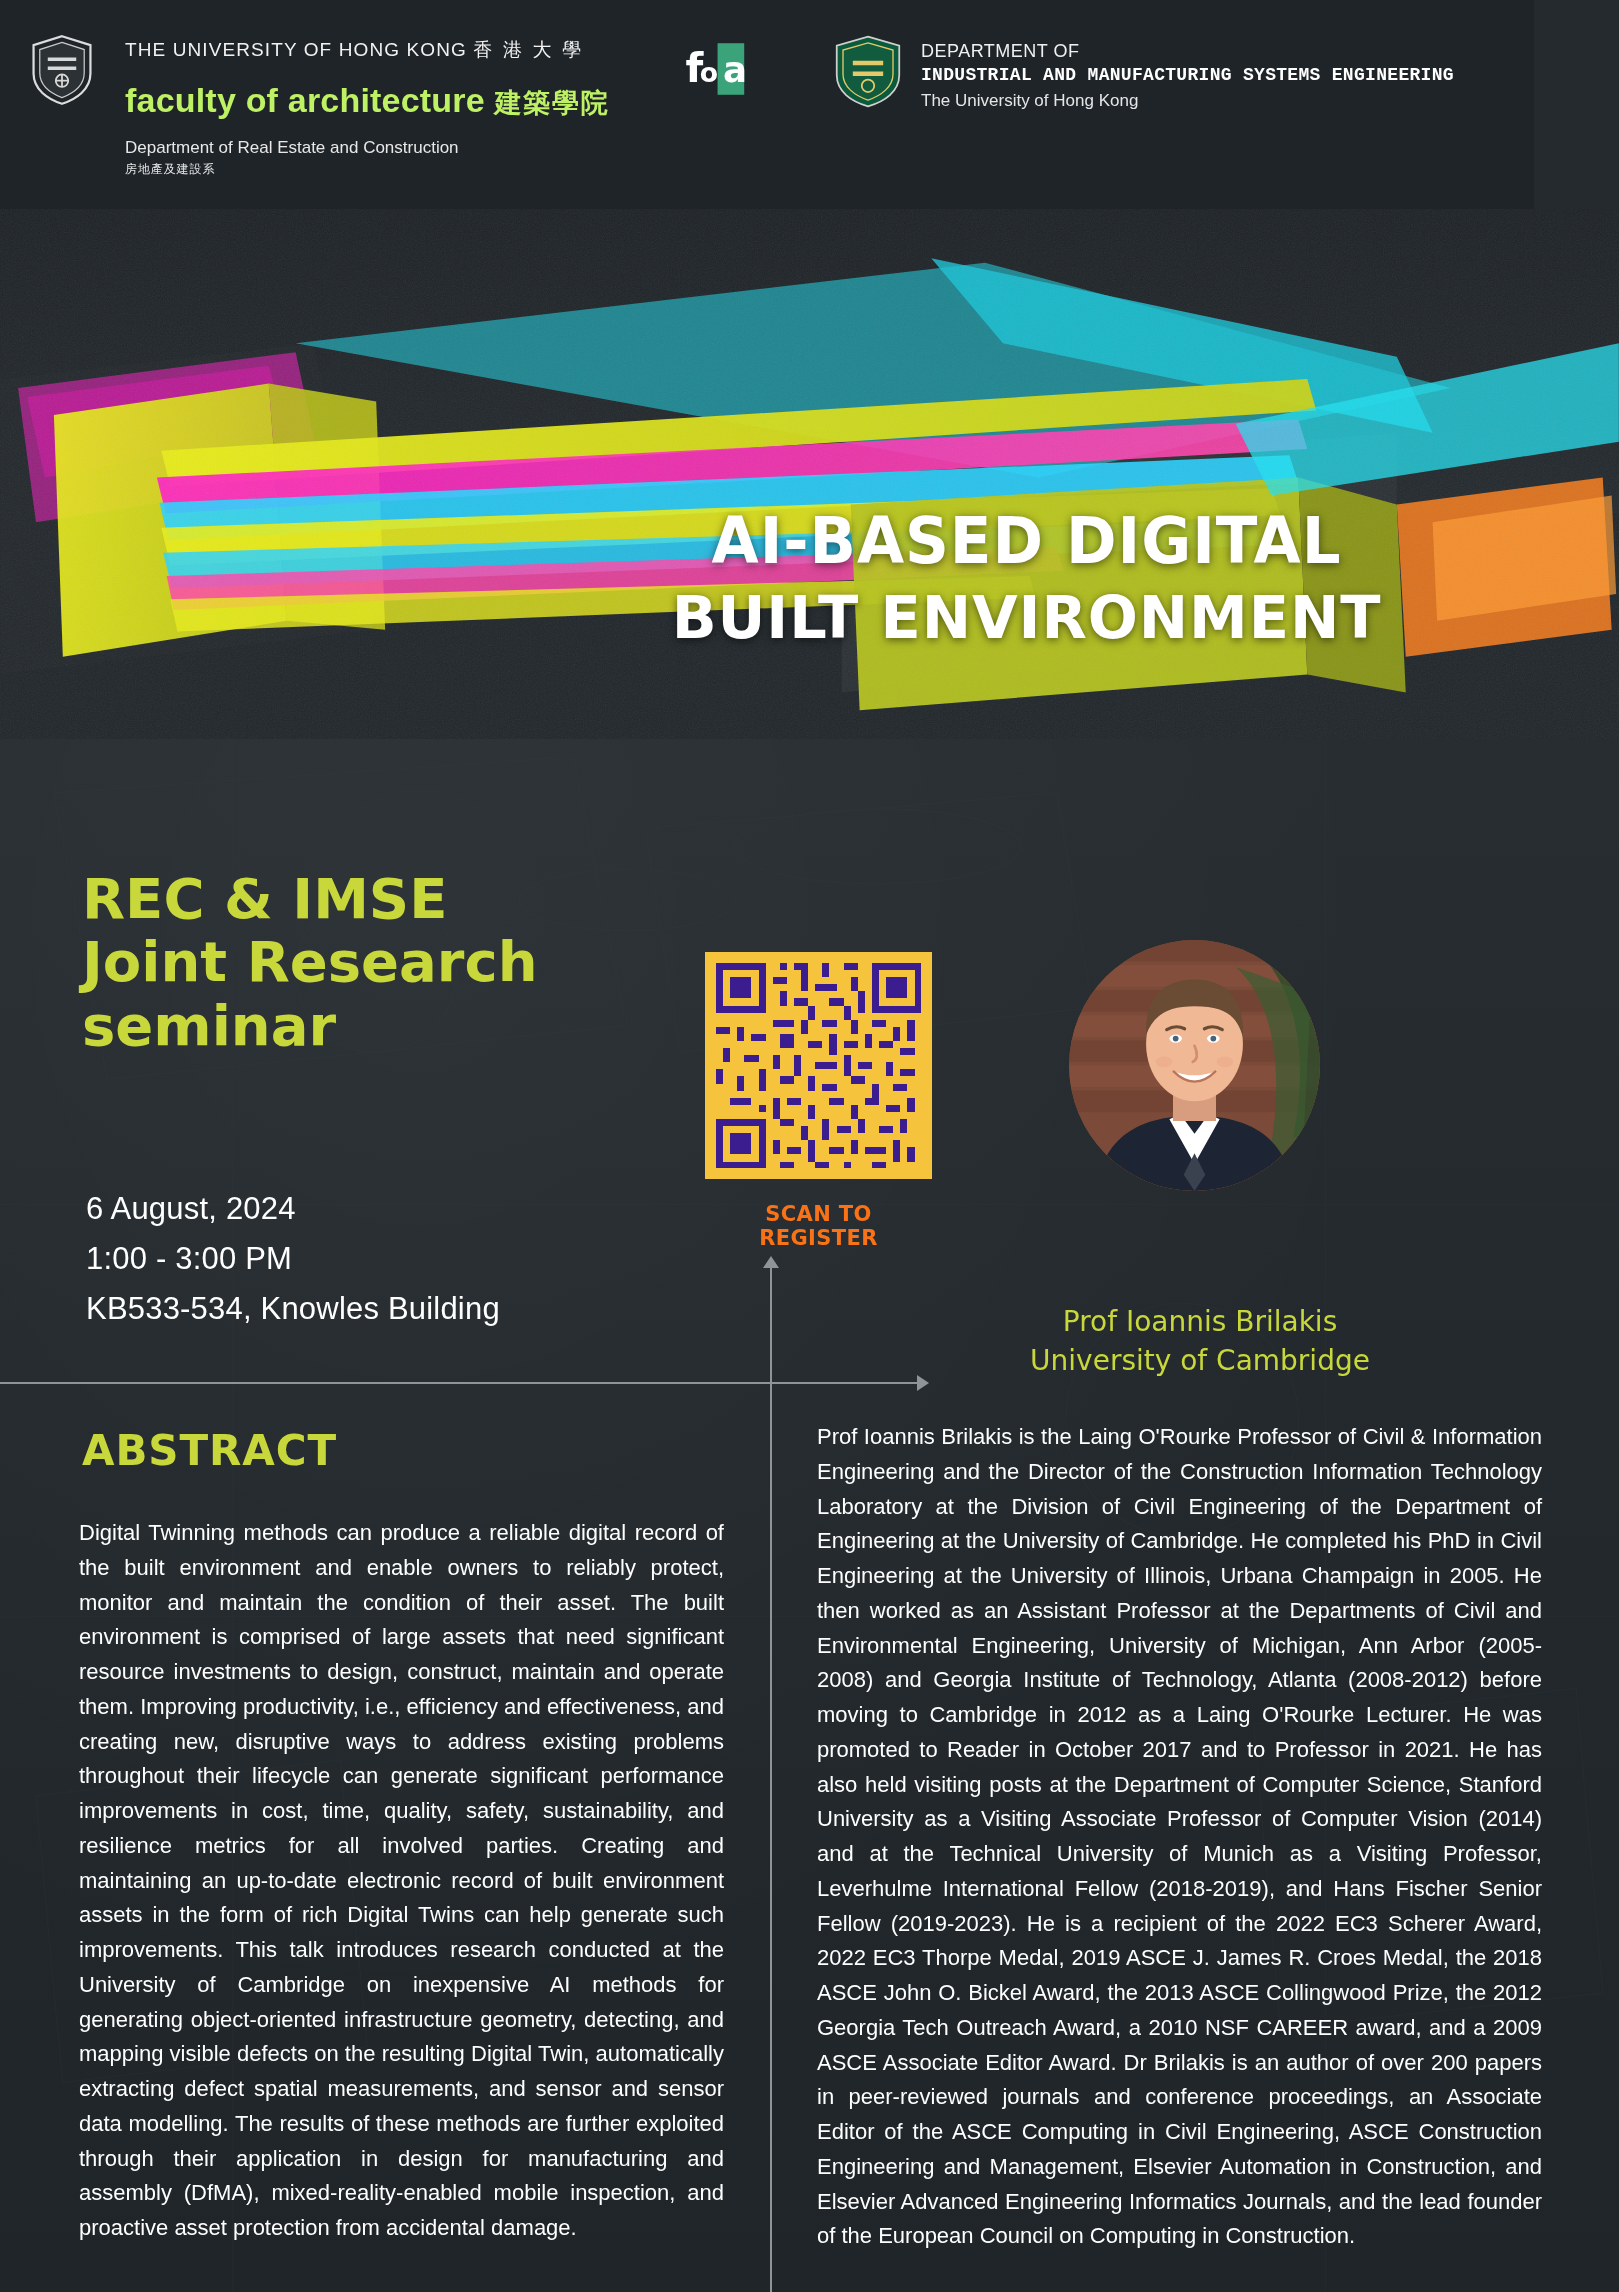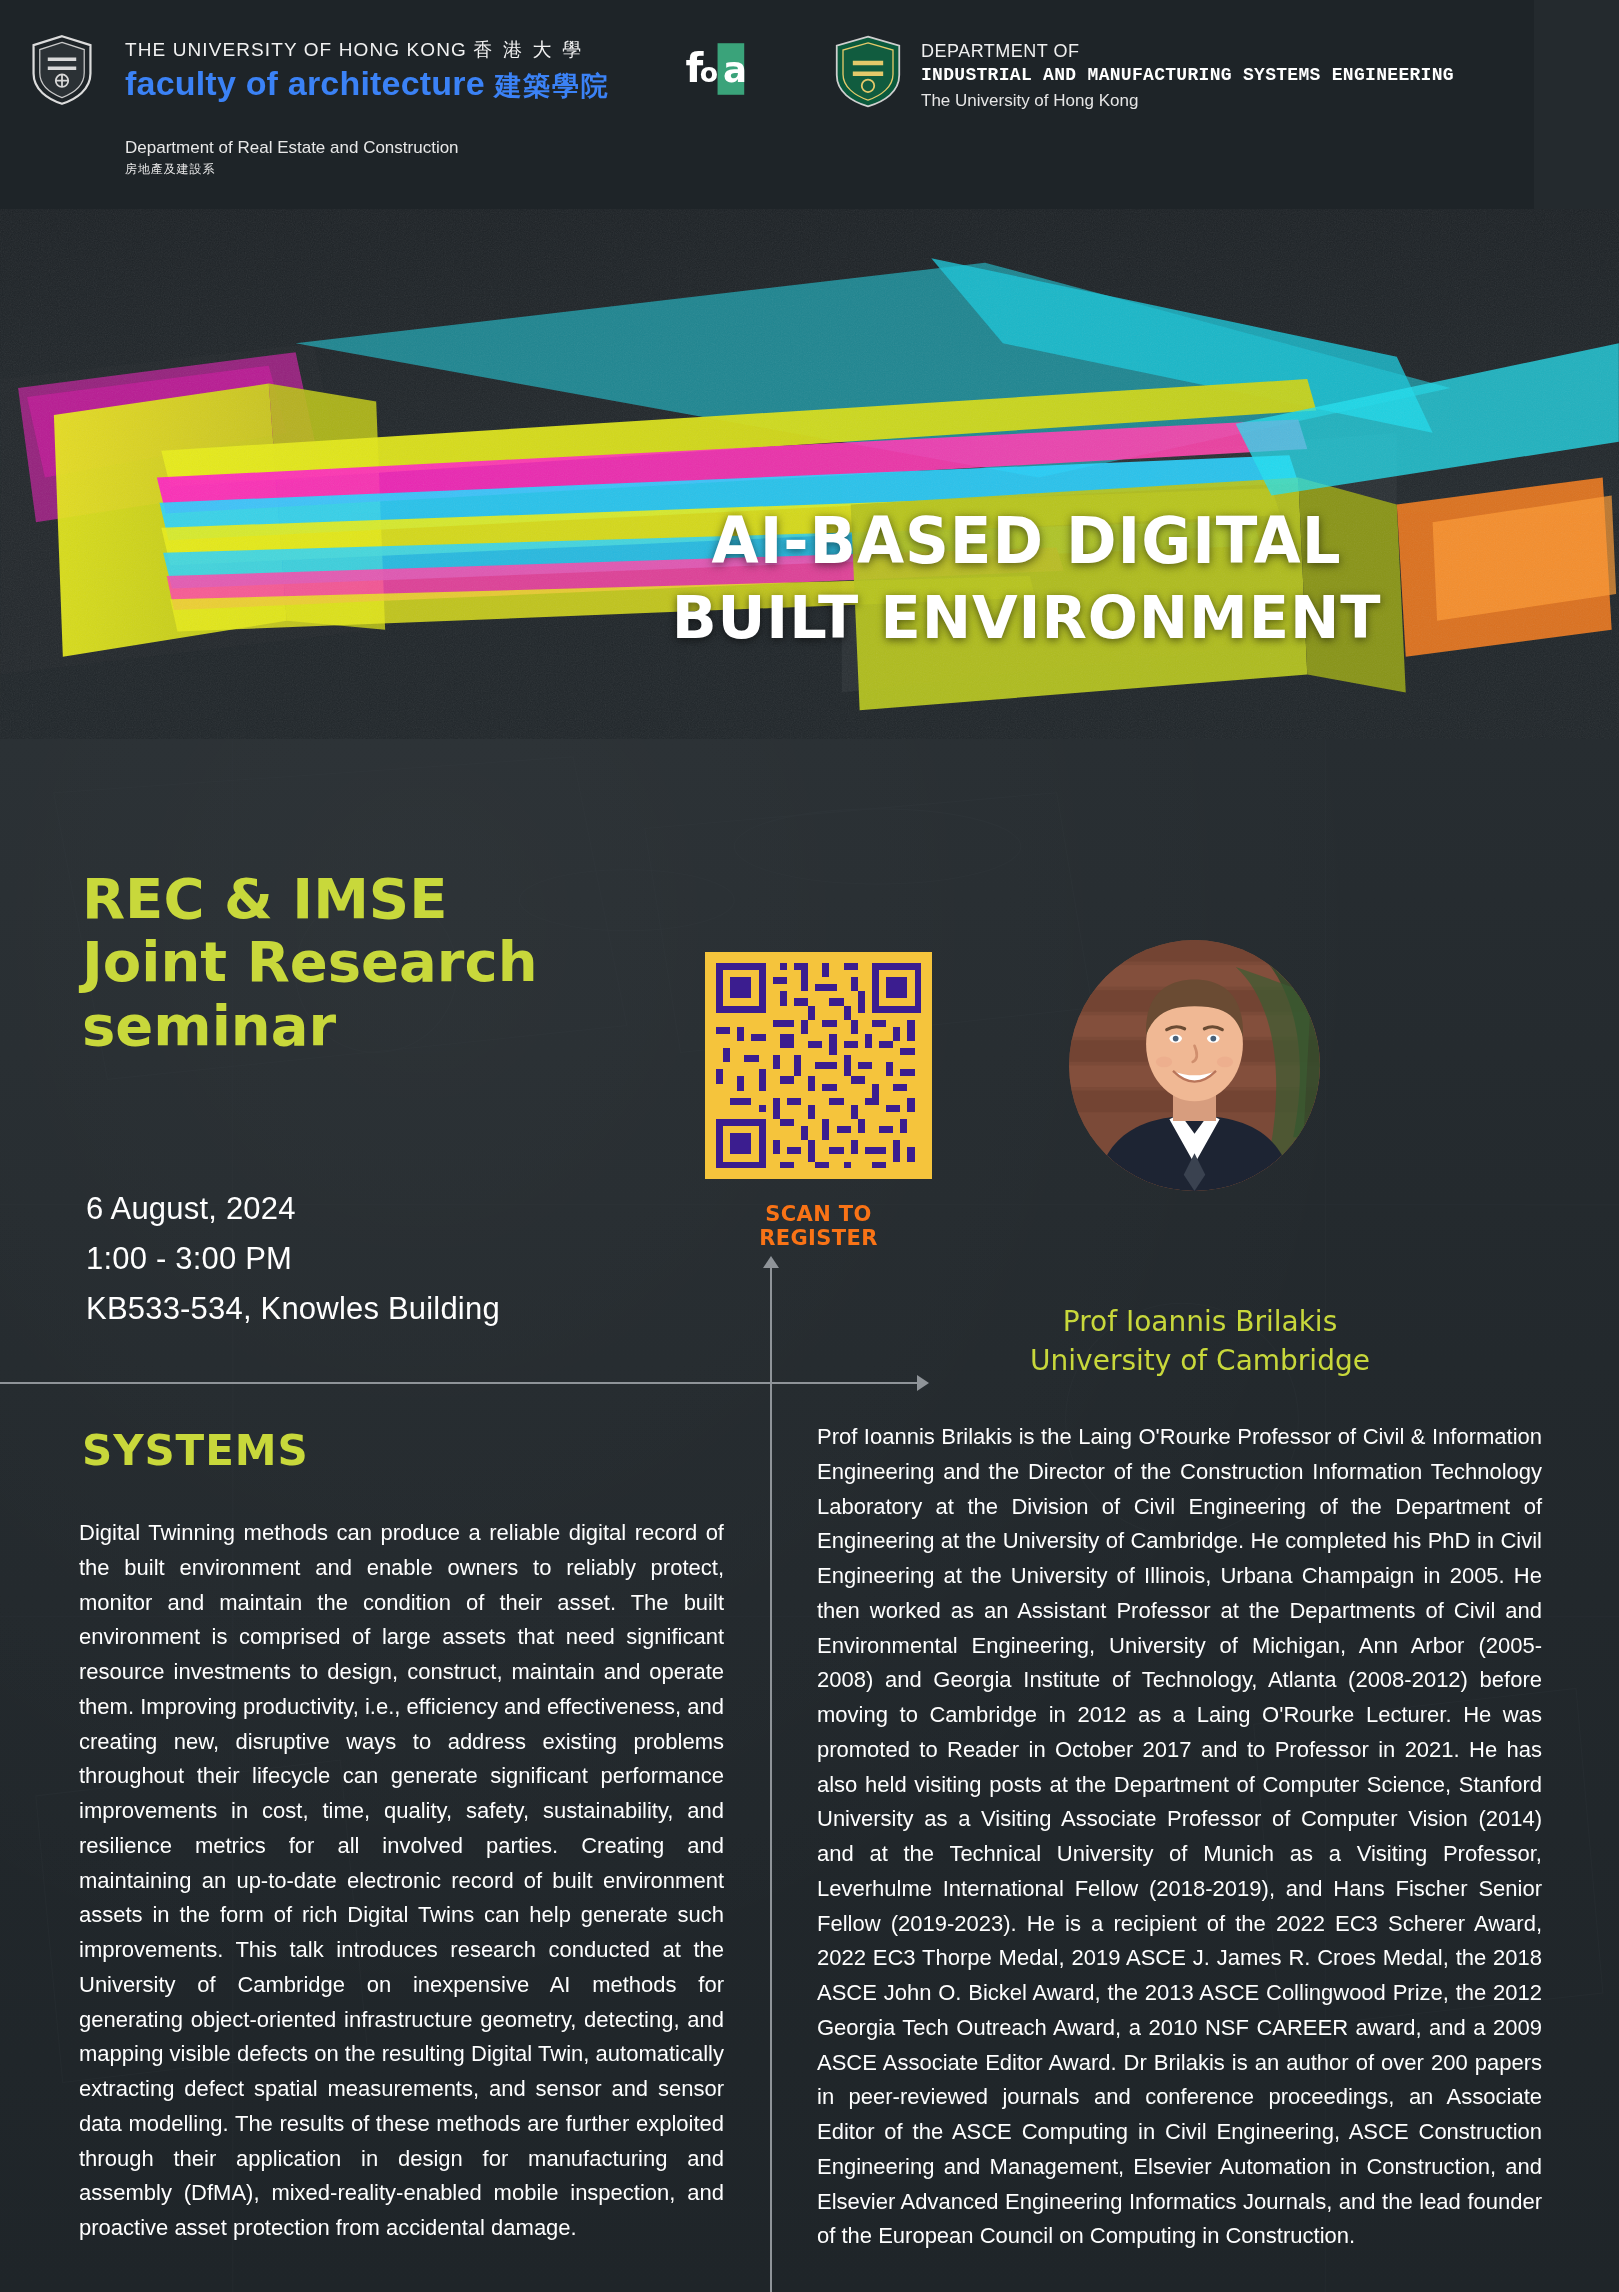--- a/index.html
+++ b/index.html
@@ -38,24 +38,24 @@
   .arch-line1 {
     font-size: 19px;
     letter-spacing: 1.1px;
     font-weight: normal;
     color: #f2f2f2;
     line-height: 1.2;
   }
   .arch-line2 {
     font-size: 34px;
     font-weight: bold;
-    color: #3b82f6;
+    color: #bef264;
     letter-spacing: 0.2px;
     line-height: 1.15;
-    margin-top: 2px;
+    margin-top: 19px;
   }
   .arch-cn1 { font-size: 19px; letter-spacing: 2.7px; }
   .arch-cn2 { font-size: 27px; font-weight: bold; letter-spacing: 1.8px; }
   .foa-logo {
     position: absolute;
     left: 682px; top: 41px;
     width: 64px; height: 56px;
   }
   .arch-dept {
     position: absolute;
@@ -556,16 +556,16 @@
 <div class="speaker-name">
   <div>Prof Ioannis Brilakis</div>
   <div>University of Cambridge</div>
 </div>
 
 <div class="hline"></div>
 <div class="vline"></div>
 <div class="arrow-up"></div>
 <div class="arrow-right"></div>
 
-<div class="abstract-head">SYSTEMS</div>
+<div class="abstract-head">ABSTRACT</div>
 <div class="abstract-body">Digital Twinning methods can produce a reliable digital record of the built environment and enable owners to reliably protect, monitor and maintain the condition of their asset. The built environment is comprised of large assets that need significant resource investments to design, construct, maintain and operate them. Improving productivity, i.e., efficiency and effectiveness, and creating new, disruptive ways to address existing problems throughout their lifecycle can generate significant performance improvements in cost, time, quality, safety, sustainability, and resilience metrics for all involved parties. Creating and maintaining an up-to-date electronic record of built environment assets in the form of rich Digital Twins can help generate such improvements. This talk introduces research conducted at the University of Cambridge on inexpensive AI methods for generating object-oriented infrastructure geometry, detecting, and mapping visible defects on the resulting Digital Twin, automatically extracting defect spatial measurements, and sensor and sensor data modelling. The results of these methods are further exploited through their application in design for manufacturing and assembly (DfMA), mixed-reality-enabled mobile inspection, and proactive asset protection from accidental damage.</div>
 <div class="bio-body">Prof Ioannis Brilakis is the Laing O'Rourke Professor of Civil &amp; Information Engineering and the Director of the Construction Information Technology Laboratory at the Division of Civil Engineering of the Department of Engineering at the University of Cambridge. He completed his PhD in Civil Engineering at the University of Illinois, Urbana Champaign in 2005. He then worked as an Assistant Professor at the Departments of Civil and Environmental Engineering, University of Michigan, Ann Arbor (2005-2008) and Georgia Institute of Technology, Atlanta (2008-2012) before moving to Cambridge in 2012 as a Laing O'Rourke Lecturer. He was promoted to Reader in October 2017 and to Professor in 2021. He has also held visiting posts at the Department of Computer Science, Stanford University as a Visiting Associate Professor of Computer Vision (2014) and at the Technical University of Munich as a Visiting Professor, Leverhulme International Fellow (2018-2019), and Hans Fischer Senior Fellow (2019-2023). He is a recipient of the 2022 EC3 Scherer Award, 2022 EC3 Thorpe Medal, 2019 ASCE J. James R. Croes Medal, the 2018 ASCE John O. Bickel Award, the 2013 ASCE Collingwood Prize, the 2012 Georgia Tech Outreach Award, a 2010 NSF CAREER award, and a 2009 ASCE Associate Editor Award. Dr Brilakis is an author of over 200 papers in peer-reviewed journals and conference proceedings, an Associate Editor of the ASCE Computing in Civil Engineering, ASCE Construction Engineering and Management, Elsevier Automation in Construction, and Elsevier Advanced Engineering Informatics Journals, and the lead founder of the European Council on Computing in Construction.</div>
 
 
 </body></html>

